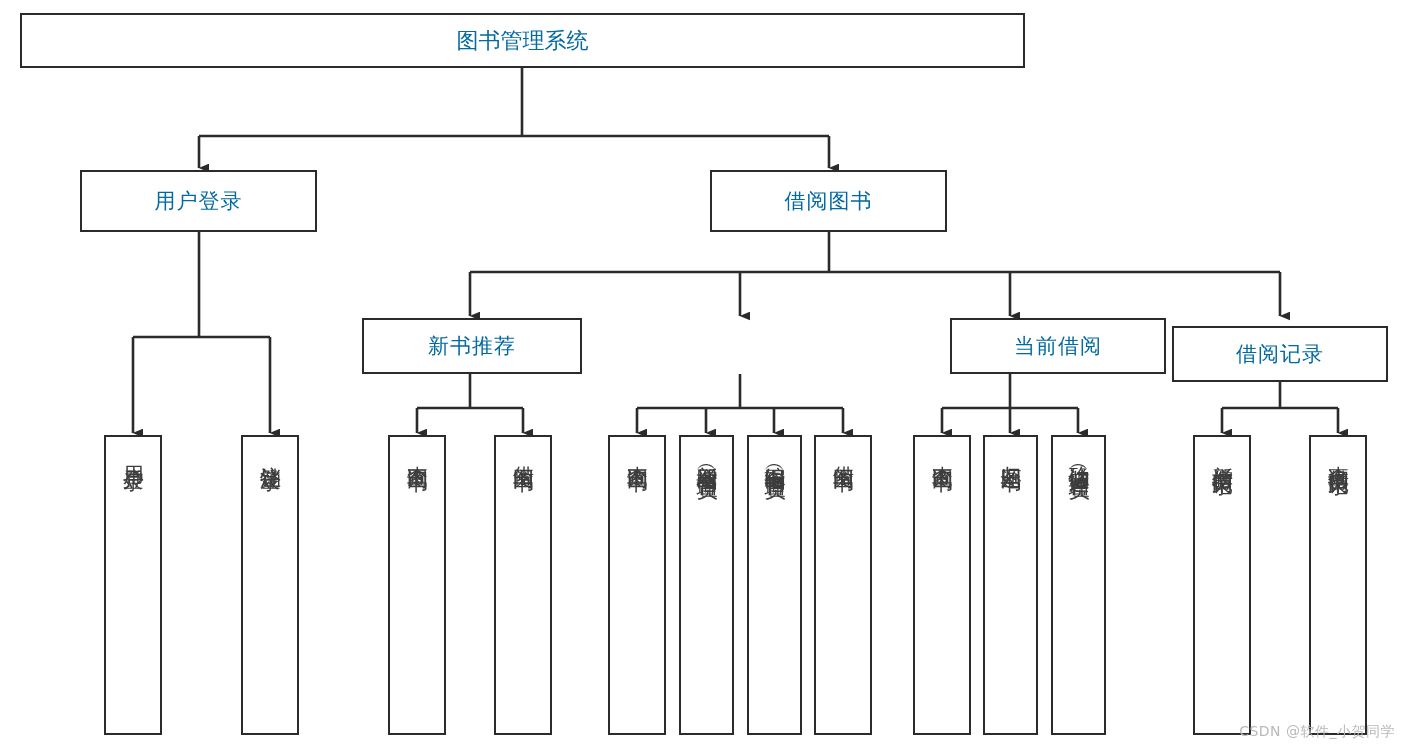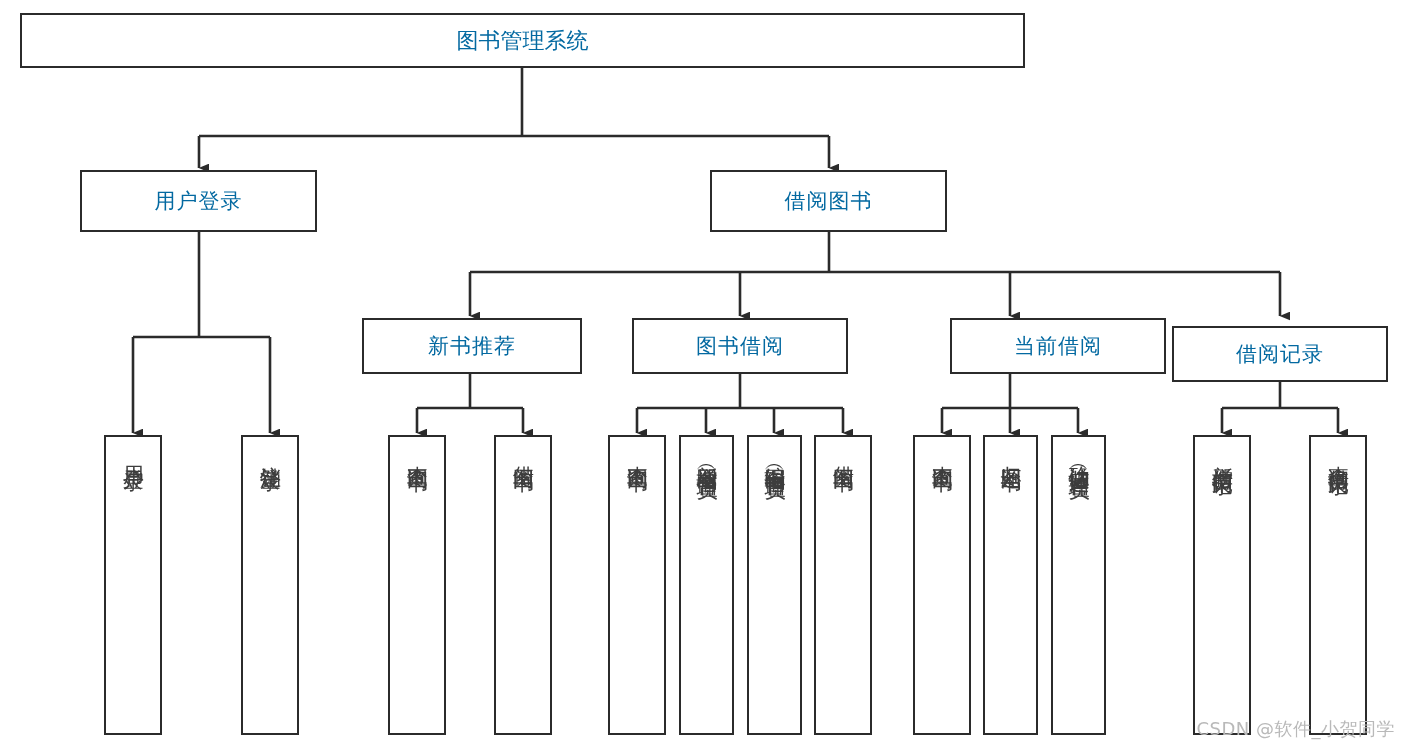--- a/index.html
+++ b/index.html
@@ -7,21 +7,21 @@
   #stage{position:relative;width:1405px;height:747px;overflow:hidden;background:#fff;}
   #edges{position:absolute;left:0;top:0;width:1405px;height:747px;}
   .node{position:absolute;box-sizing:border-box;background:#ffffff;border:2px solid #2b2b2b;
         display:flex;align-items:center;justify-content:center;color:#0369a1;}
   .node.h{font-size:21px;letter-spacing:1px;}
   .node.root{font-size:22px;}
   .leaf{position:absolute;box-sizing:border-box;background:#fff;border:2px solid #2b2b2b;
         display:flex;align-items:flex-start;justify-content:center;padding-top:12px;}
   .vtext{writing-mode:vertical-rl;text-orientation:upright;font-size:21px;line-height:1.18;
          color:#3d3d3d;letter-spacing:2px;white-space:nowrap;}
-  #watermark{position:absolute;right:10px;bottom:6px;font-size:18px;color:#b9b9b9;
+  #watermark{position:absolute;right:10px;bottom:6px;font-size:14px;color:#b9b9b9;
              letter-spacing:0.5px;pointer-events:none;}
 </style>
 </head>
 <body>
 
 <div id="stage">
 
   <svg id="edges" viewBox="0 0 1405 747" xmlns="http://www.w3.org/2000/svg">
     <defs>
       <marker id="arw" markerWidth="9" markerHeight="11" refX="4.5" refY="10.4" orient="auto" markerUnits="userSpaceOnUse">
@@ -79,23 +79,20 @@
   <div class="node h" style="left:80px;top:170px;width:237px;height:62px;">
     <span>用户登录</span>
   </div>
   <div class="node h" style="left:710px;top:170px;width:237px;height:62px;">
     <span>借阅图书</span>
   </div>
 
   <div class="node h" style="left:362px;top:318px;width:220px;height:56px;">
     <span>新书推荐</span>
   </div>
-  <div class="node h" style="left:632px;top:318px;width:216px;height:56px;">
-    <span>图书借阅</span>
-  </div>
   <div class="node h" style="left:950px;top:318px;width:216px;height:56px;">
     <span>当前借阅</span>
   </div>
   <div class="node h" style="left:1172px;top:318px;width:216px;height:56px;margin-top:8px;">
     <span>借阅记录</span>
   </div>
 
   <div class="leaf" style="left:104px;top:435px;width:58px;height:300px;">
     <span class="vtext">用户登录</span>
   </div>

